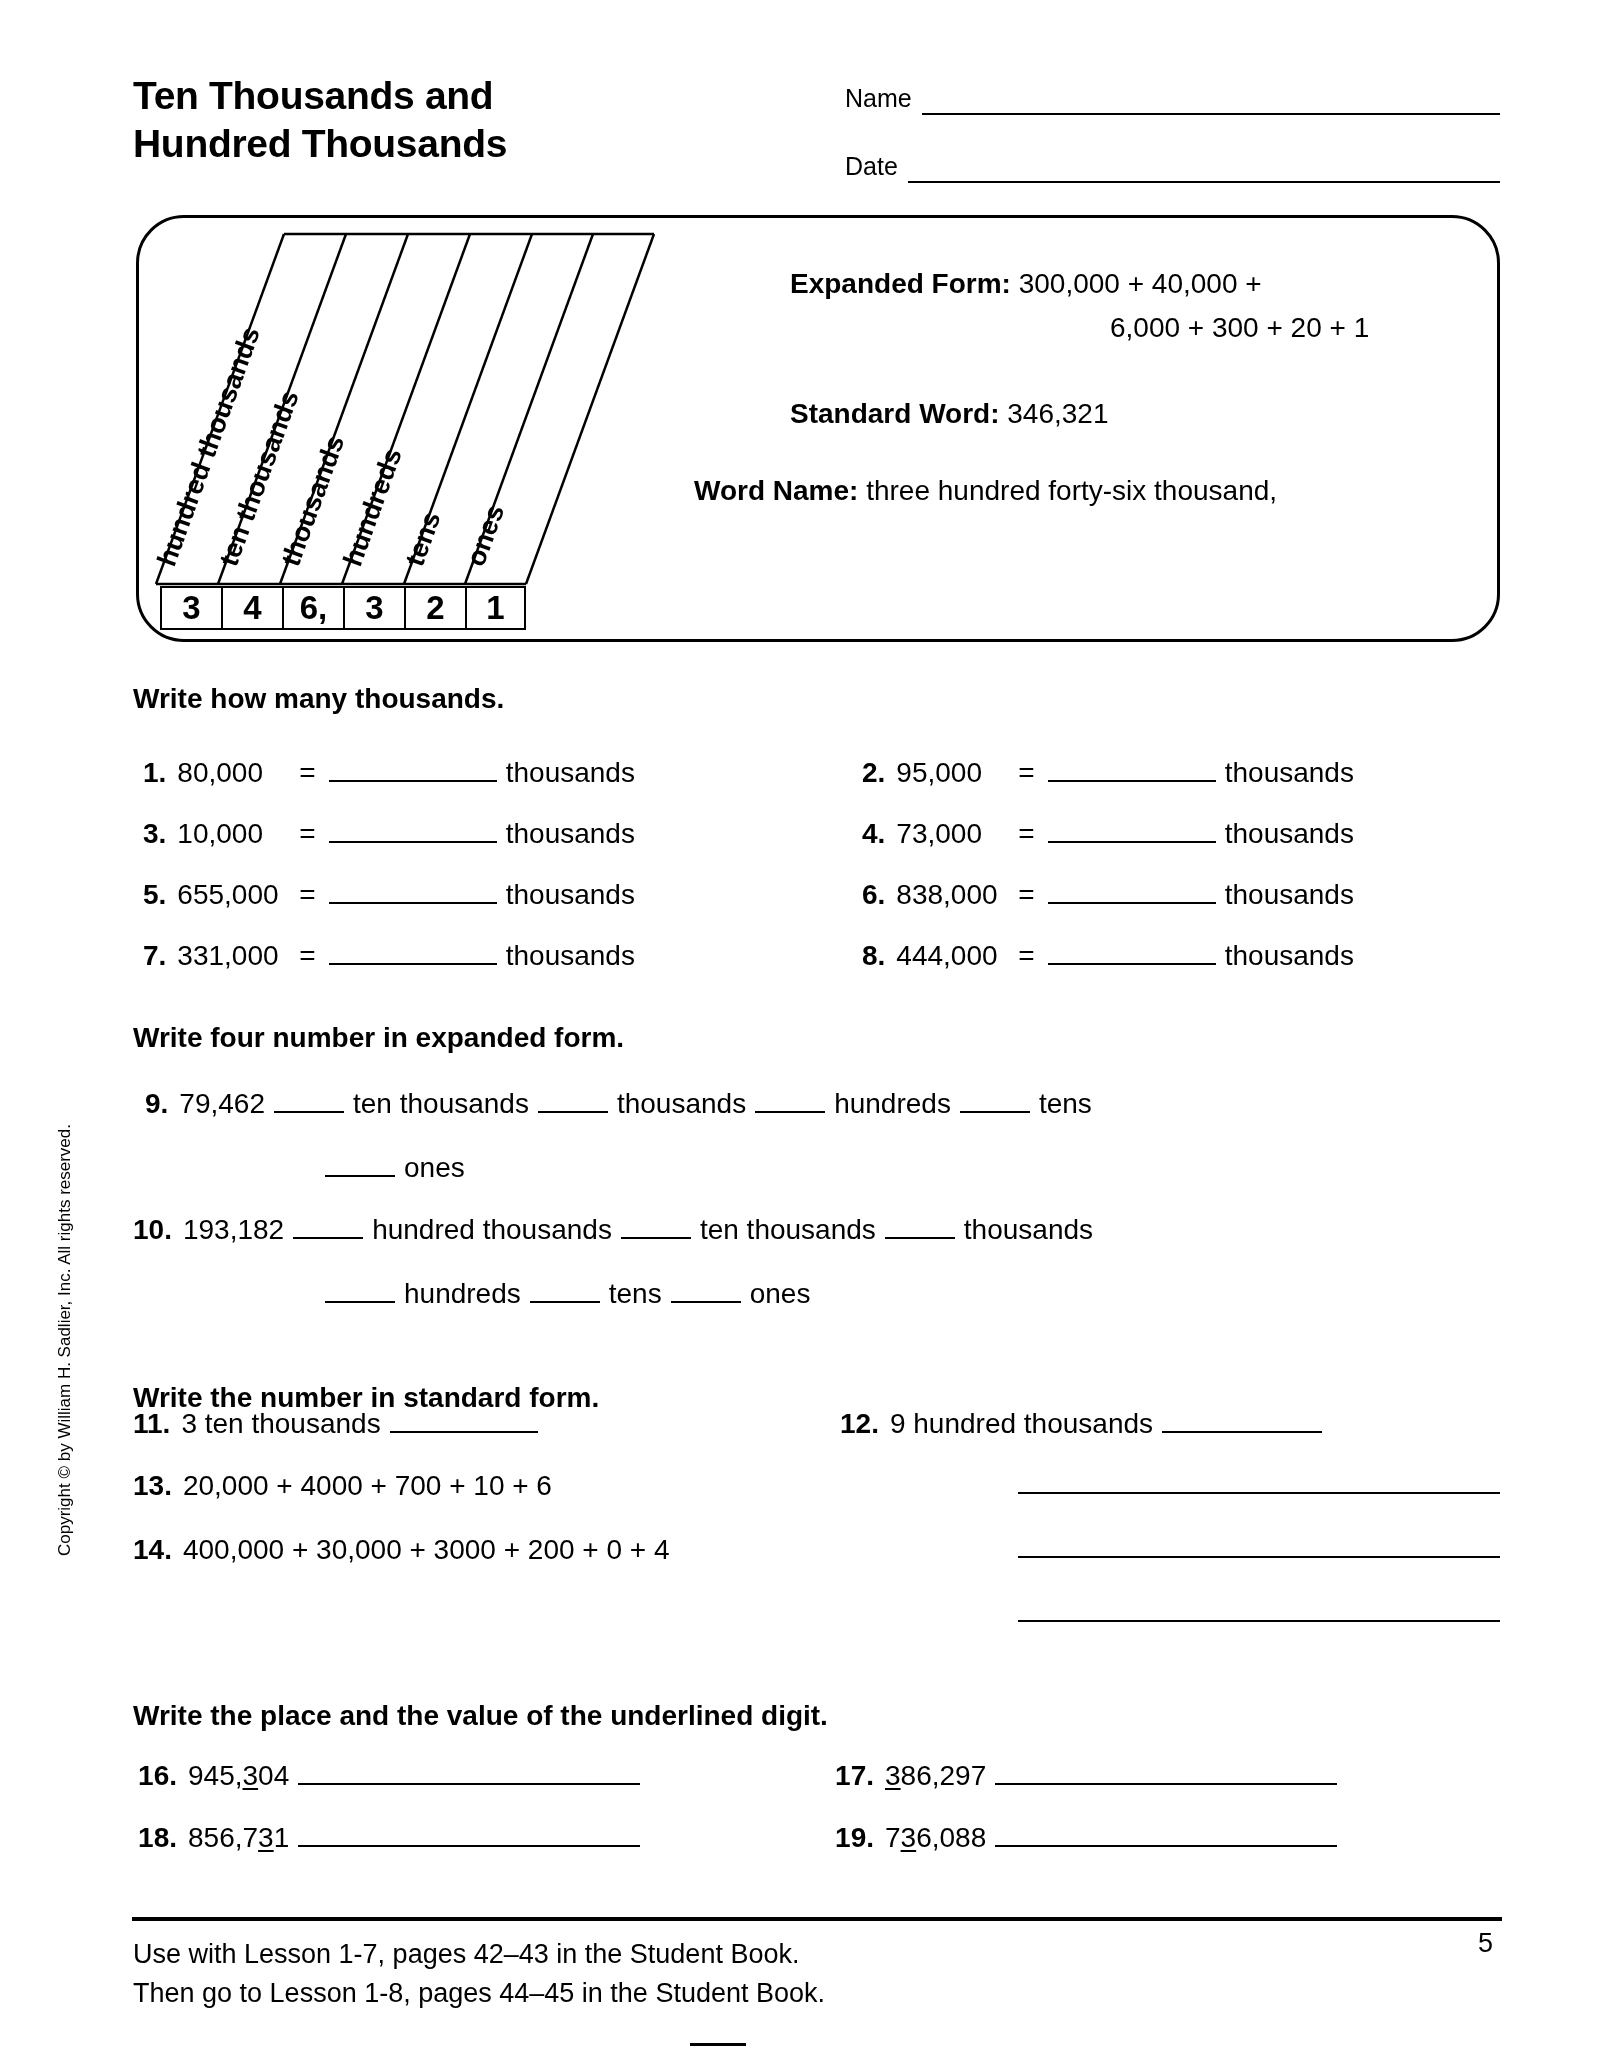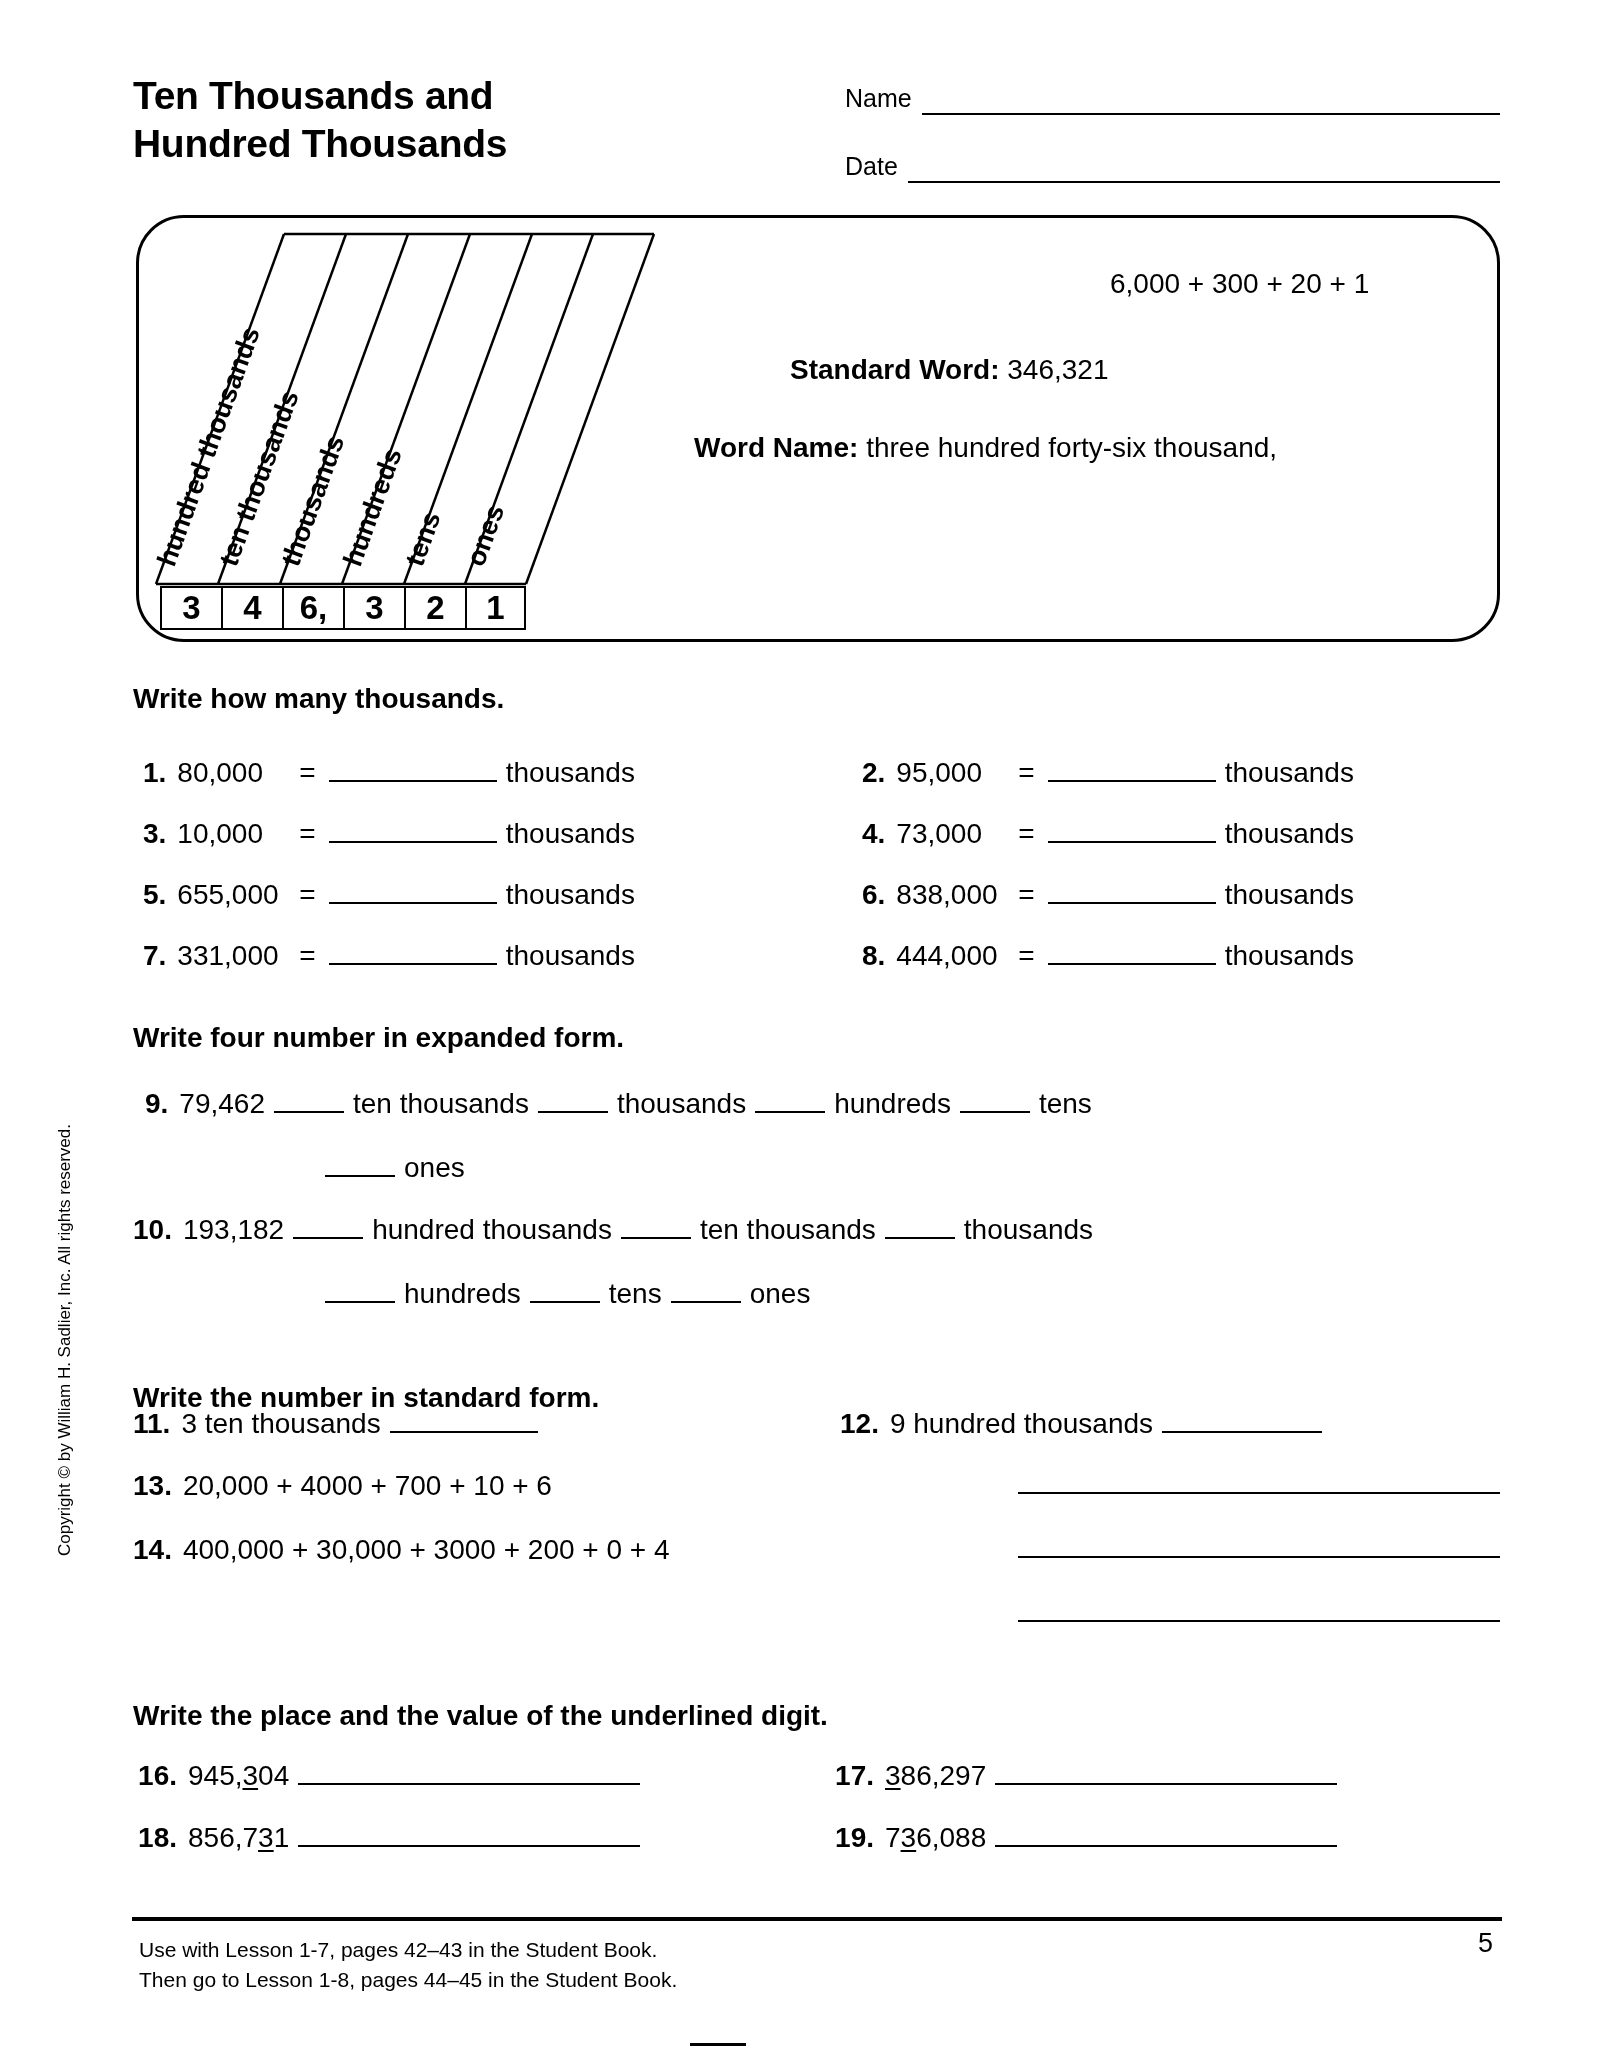--- a/index.html
+++ b/index.html
@@ -174,23 +174,23 @@
   
   .footer-rule {
     position: absolute;
     left: 132px;
     top: 1917px;
     width: 1370px;
     border-top: 4px solid #000;
   }
   .footer-text {
     position: absolute;
-    left: 139px;
+    left: 133px;
     top: 1935px;
-    font-size: 21px;
+    font-size: 27px;
     line-height: 1.45;
   }
   .page-num {
     position: absolute;
     left: 1478px;
     top: 1928px;
     font-size: 27px;
   }
   .bottom-tick {
     position: absolute;
@@ -251,20 +251,24 @@
   <div class="pv-digits">
     <div class="pv-cell">3</div>
     <div class="pv-cell">4</div>
     <div class="pv-cell">6,</div>
     <div class="pv-cell">3</div>
     <div class="pv-cell">2</div>
     <div class="pv-cell">1</div>
   </div>
 
   <div class="forms">
+    <div class="row">
+      <span class="lbl">Expanded Form:</span>
+      <span>300,000 + 40,000 +</span>
+    </div>
     <div class="row indent-6000">
       <span>6,000 +  300 + 20 + 1</span>
     </div>
 
     <div class="row blk-standard">
       <span class="lbl">Standard Word:</span>
       <span>346,321</span>
     </div>
 
     <div class="row blk-word">

